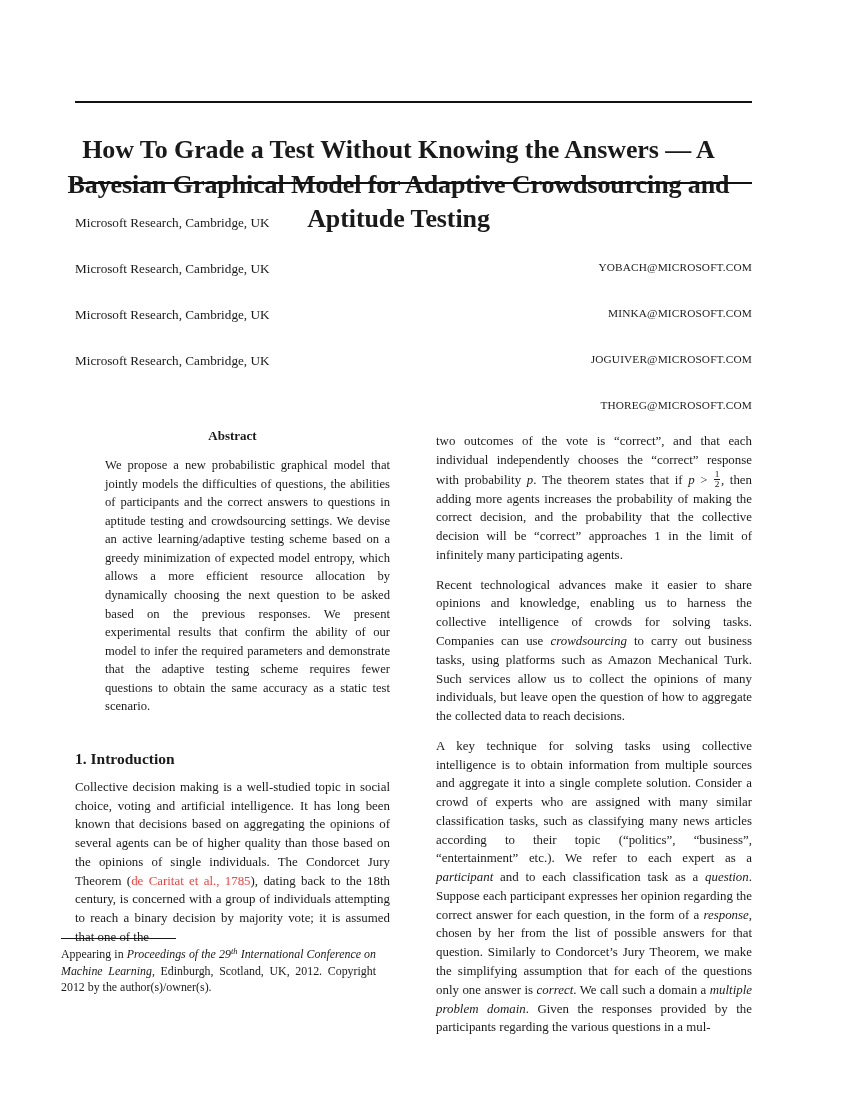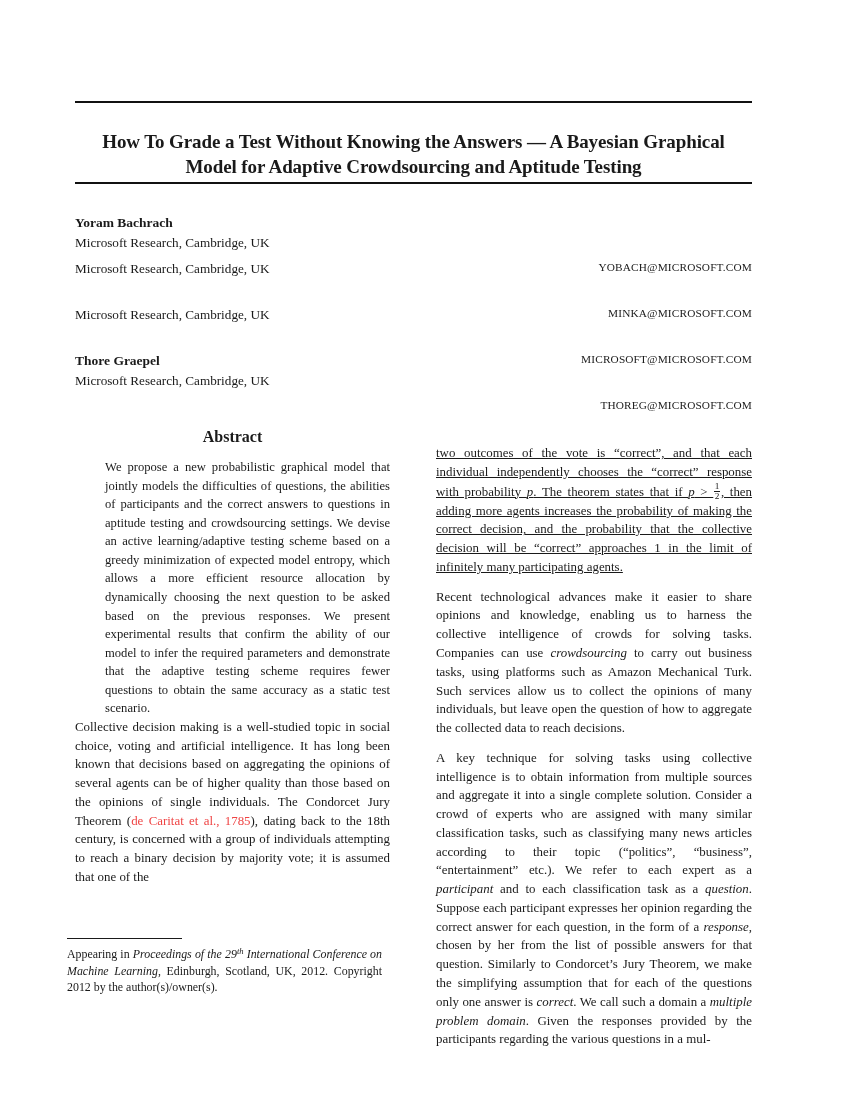--- a/index.html
+++ b/index.html
@@ -35,24 +35,24 @@
   .rule-under-title {
     position: absolute;
     left: 75px;
     top: 182px;
     width: 677px;
     height: 2px;
     background: #111;
   }
   .title {
     position: absolute;
-    left: 75px;
+    left: 60px;
     top: 116px;
     width: 677px;
-    font-size: 19px;
+    font-size: 26px;
     font-weight: bold;
     line-height: 1.32;
     text-align: center;
     letter-spacing: -0.1px;
   }
 
   
   .authors {
     position: absolute;
     left: 75px;
@@ -90,21 +90,21 @@
     width: 315px;
   }
   .col-right {
     position: absolute;
     left: 436px;
     top: 428px;
     width: 316px;
   }
 
   .abstract-head {
-    font-size: 16px;
+    font-size: 13px;
     font-weight: bold;
     text-align: center;
     margin: 0 0 9px 0;
   }
   .abstract-body {
     margin: 12px 0 0 30px;
     width: 285px;
     font-size: 12.6px;
     line-height: 1.475;
     text-align: justify;
@@ -119,21 +119,21 @@
   }
 
   p.body {
     margin: 0 0 11px 0;
     font-size: 12.9px;
     line-height: 1.455;
     text-align: justify;
     text-justify: inter-word;
     hyphens: manual;
   }
-  .col-right p.body:first-child { margin-top: 16px; text-decoration: underline; }
+  .col-right p.body:first-child { margin-top: 4px; }
 
   a.cite {
     color: #ef4444;
     text-decoration: none;
   }
 
   i, em { font-style: italic; }
 
   
   .frac {
@@ -145,21 +145,21 @@
     margin: 0 0.5px;
   }
   .frac .num { display: block; padding: 0 1px; }
   .frac .den { display: block; border-top: 1px solid #1a1a1a; padding: 0 1px; }
   .mi { font-style: italic; }
   .sup { font-size: 0.72em; vertical-align: 0.45em; font-style: italic; }
 
   
   .footnote {
     position: absolute;
-    left: 67px;
+    left: 61px;
     top: 938px;
     width: 315px;
   }
   .footnote-rule {
     width: 115px;
     height: 1px;
     background: #1a1a1a;
     margin-bottom: 7px;
   }
   .footnote-text {
@@ -176,48 +176,47 @@
 
   <div class="rule-top"></div>
 
   <h1 class="title">How To Grade a Test Without Knowing the Answers — A Bayesian Graphical Model for Adaptive Crowdsourcing and Aptitude Testing</h1>
 
   <div class="rule-under-title"></div>
 
   <div class="authors">
 
     <div class="author-row">
-      <div class="author-name">Yoram Bachrach</div>
       <div class="author-affil">Microsoft Research, Cambridge, UK</div>
       <div class="author-email">YOBACH@MICROSOFT.COM</div>
     </div>
 
     <div class="author-row">
       <div class="author-affil">Microsoft Research, Cambridge, UK</div>
       <div class="author-email">MINKA@MICROSOFT.COM</div>
     </div>
 
     <div class="author-row">
       <div class="author-affil">Microsoft Research, Cambridge, UK</div>
-      <div class="author-email">MICROSOFT@MICROSOFT.COM</div>
-    </div>
-
-    <div class="author-row">
-      <div class="author-name">Thore Graepel</div>
+      <div class="author-email">JOGUIVER@MICROSOFT.COM</div>
+    </div>
+
+    <div class="author-row">
       <div class="author-affil">Microsoft Research, Cambridge, UK</div>
       <div class="author-email">THOREG@MICROSOFT.COM</div>
     </div>
 
   </div>
 
   <div class="col-left">
 
     <div class="abstract-head">Abstract</div>
     <div class="abstract-body">We propose a new probabilistic graphical model that jointly models the difficulties of questions, the abilities of participants and the correct answers to questions in aptitude testing and crowdsourcing settings. We devise an active learning/adaptive testing scheme based on a greedy minimization of expected model entropy, which allows a more efficient resource allocation by dynamically choosing the next question to be asked based on the previous responses. We present experimental results that confirm the ability of our model to infer the required parameters and demonstrate that the adaptive testing scheme requires fewer questions to obtain the same accuracy as a static test scenario.</div>
 
+    <div class="section-head">1. Introduction</div>
 
     <p class="body"><span>Collective decision making is a well-studied topic in social choice, voting and artificial intelligence. It has long been known that decisions based on aggregating the opinions of several agents can be of higher quality than those based on the opinions of single individuals. The Condorcet Jury Theorem (</span><a class="cite" href="#">de Caritat et al., 1785</a><span>), dating back to the 18th century, is concerned with a group of individuals attempting to reach a binary decision by majority vote; it is assumed that one of the</span></p>
 
   </div>
 
   <div class="col-right">
 
     <p class="body"><span>two outcomes of the vote is “correct”, and that each individual independently chooses the “correct” response with probability </span><span class="mi">p</span><span>. The theorem states that if </span><span class="mi">p</span><span> &gt; </span><span class="frac"><span class="num">1</span><span class="den">2</span></span><span>, then adding more agents increases the probability of making the correct decision, and the probability that the collective decision will be “correct” approaches 1 in the limit of infinitely many participating agents.</span></p>
 
     <p class="body"><span>Recent technological advances make it easier to share opinions and knowledge, enabling us to harness the collective intelligence of crowds for solving tasks. Companies can use </span><i>crowdsourcing</i><span> to carry out business tasks, using platforms such as Amazon Mechanical Turk. Such services allow us to collect the opinions of many individuals, but leave open the question of how to aggregate the collected data to reach decisions.</span></p>

